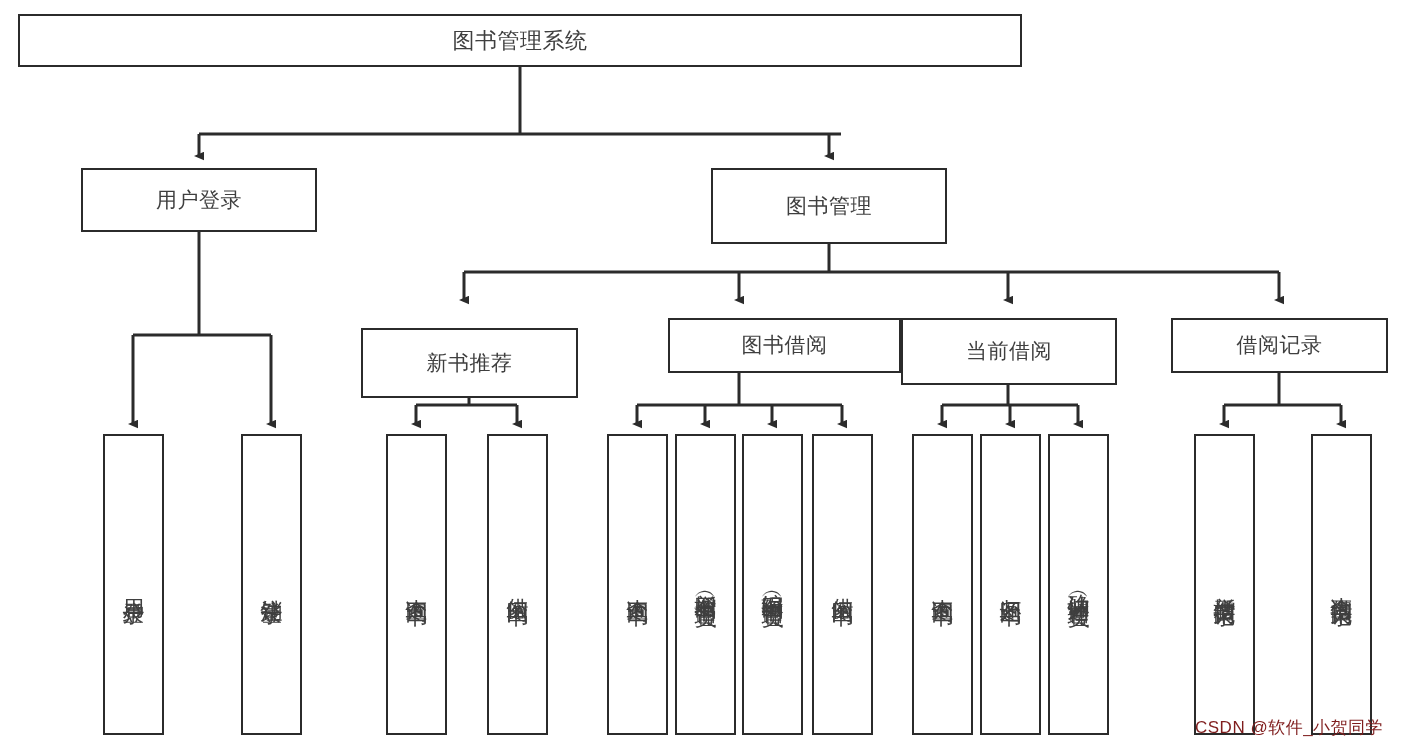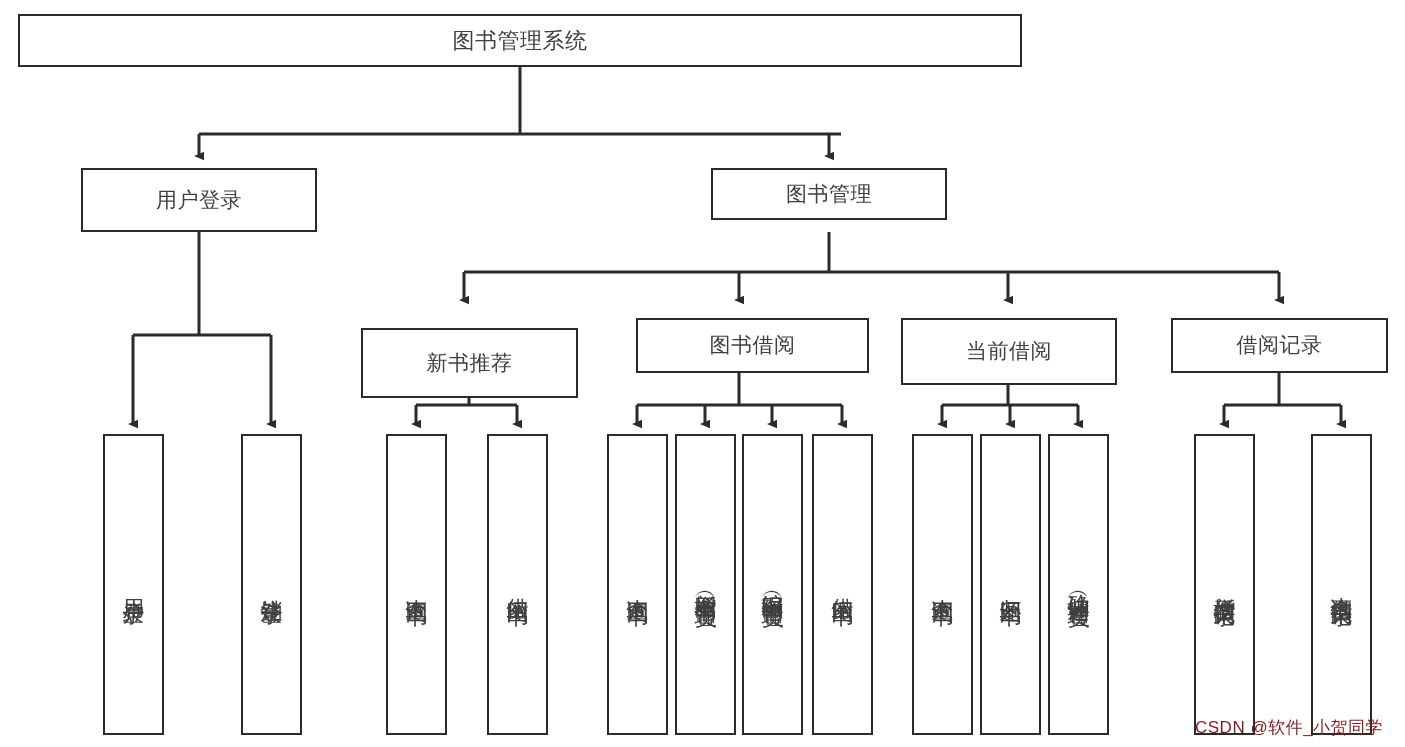--- a/index.html
+++ b/index.html
@@ -130,28 +130,28 @@
     </g>
   </svg>
 
   <div class="node horiz root" style="left:18px; top:14px; width:1004px; height:53px;">
     <span class="label">图书管理系统</span>
   </div>
 
   <div class="node horiz" style="left:81px; top:168px; width:236px; height:64px;">
     <span class="label">用户登录</span>
   </div>
-  <div class="node horiz" style="left:711px; top:168px; width:236px; height:52px;">
+  <div class="node horiz" style="left:711px; top:168px; width:236px; height:76px;">
     <span class="label">图书管理</span>
   </div>
 
   <div class="node horiz" style="left:361px; top:328px; width:217px; height:70px;">
     <span class="label">新书推荐</span>
   </div>
-  <div class="node horiz" style="left:636px; top:318px; width:233px; height:55px;">
+  <div class="node horiz" style="left:668px; top:318px; width:233px; height:55px;">
     <span class="label">图书借阅</span>
   </div>
   <div class="node horiz" style="left:901px; top:318px; width:216px; height:67px;">
     <span class="label">当前借阅</span>
   </div>
   <div class="node horiz" style="left:1171px; top:318px; width:217px; height:55px;">
     <span class="label">借阅记录</span>
   </div>
 
   <div class="node vert" style="left:103px; top:434px; width:61px; height:301px;">

